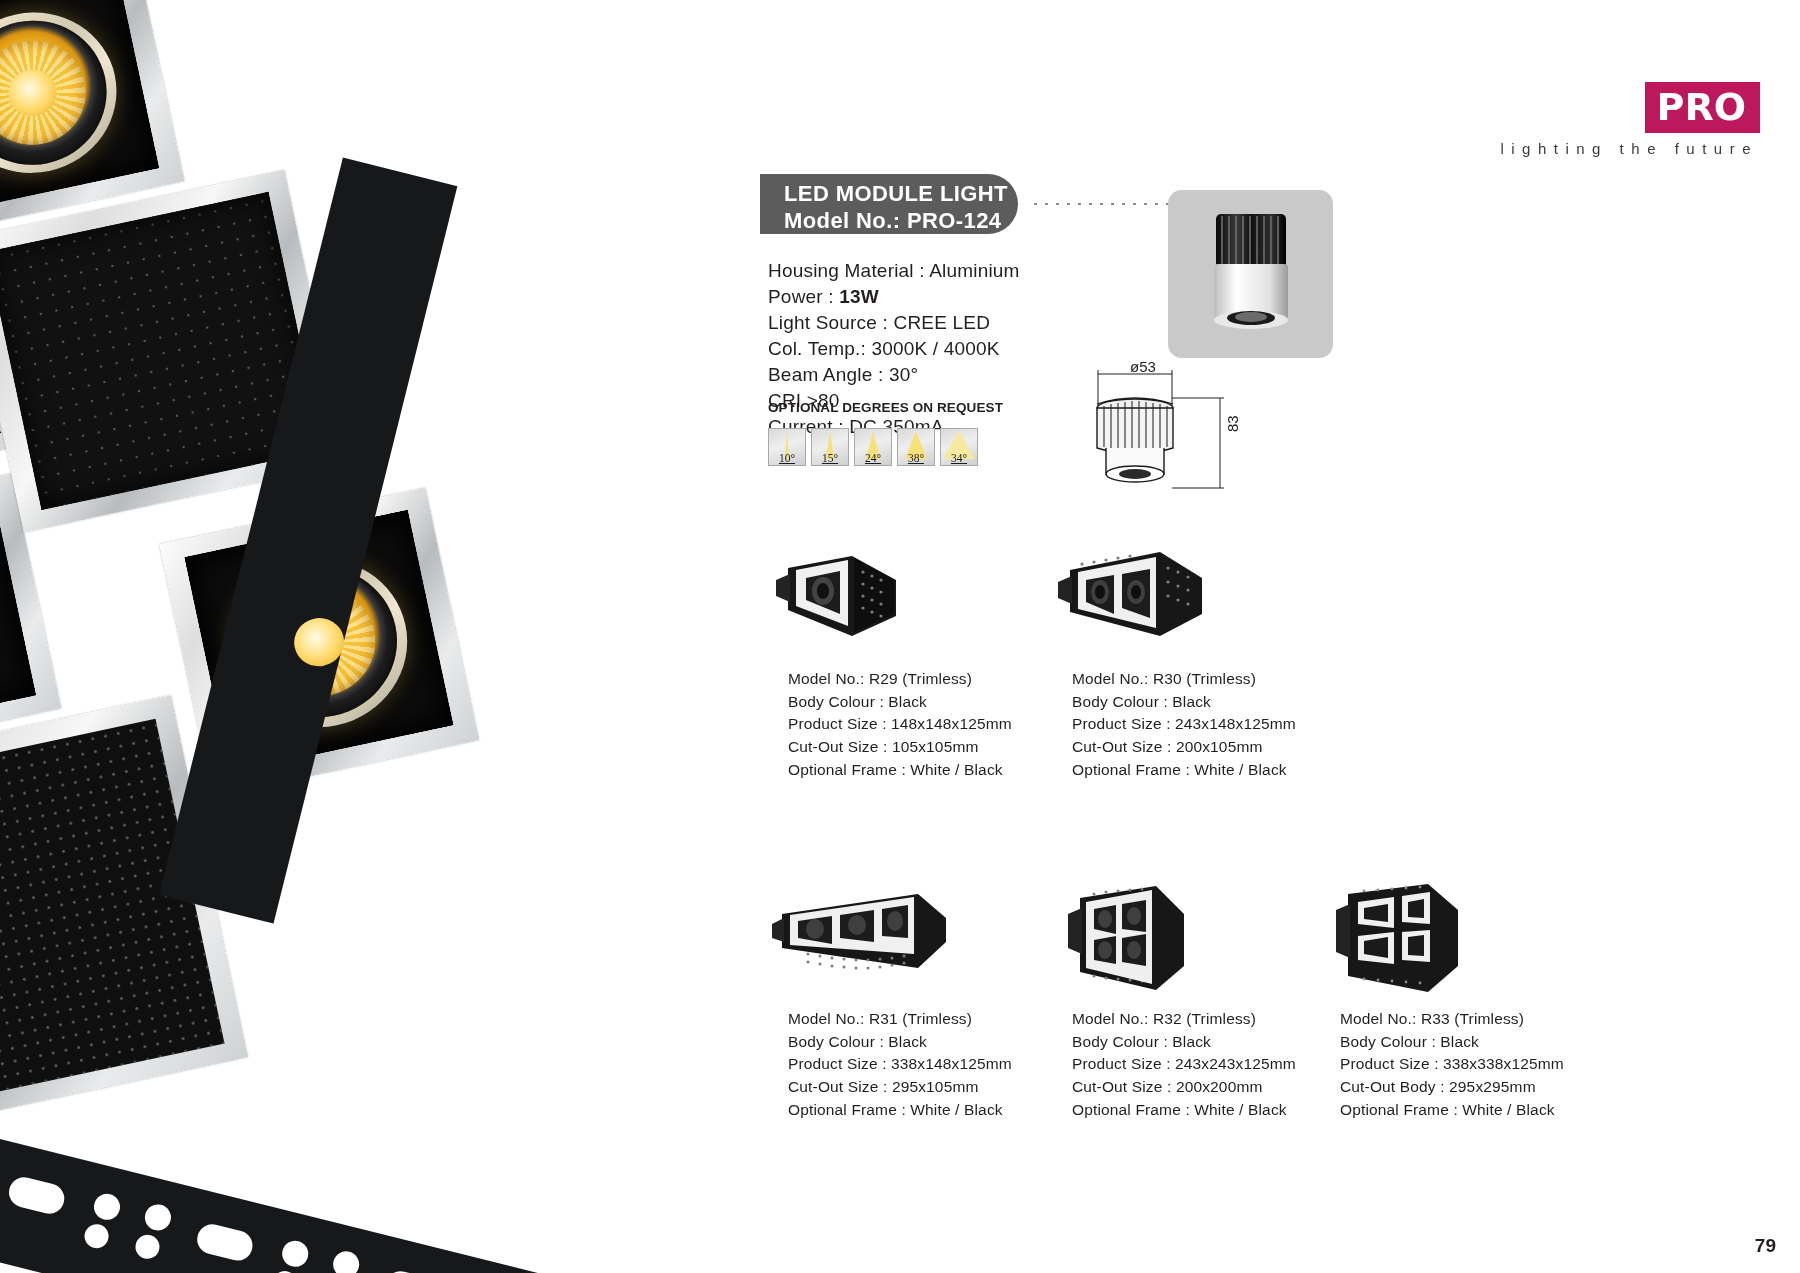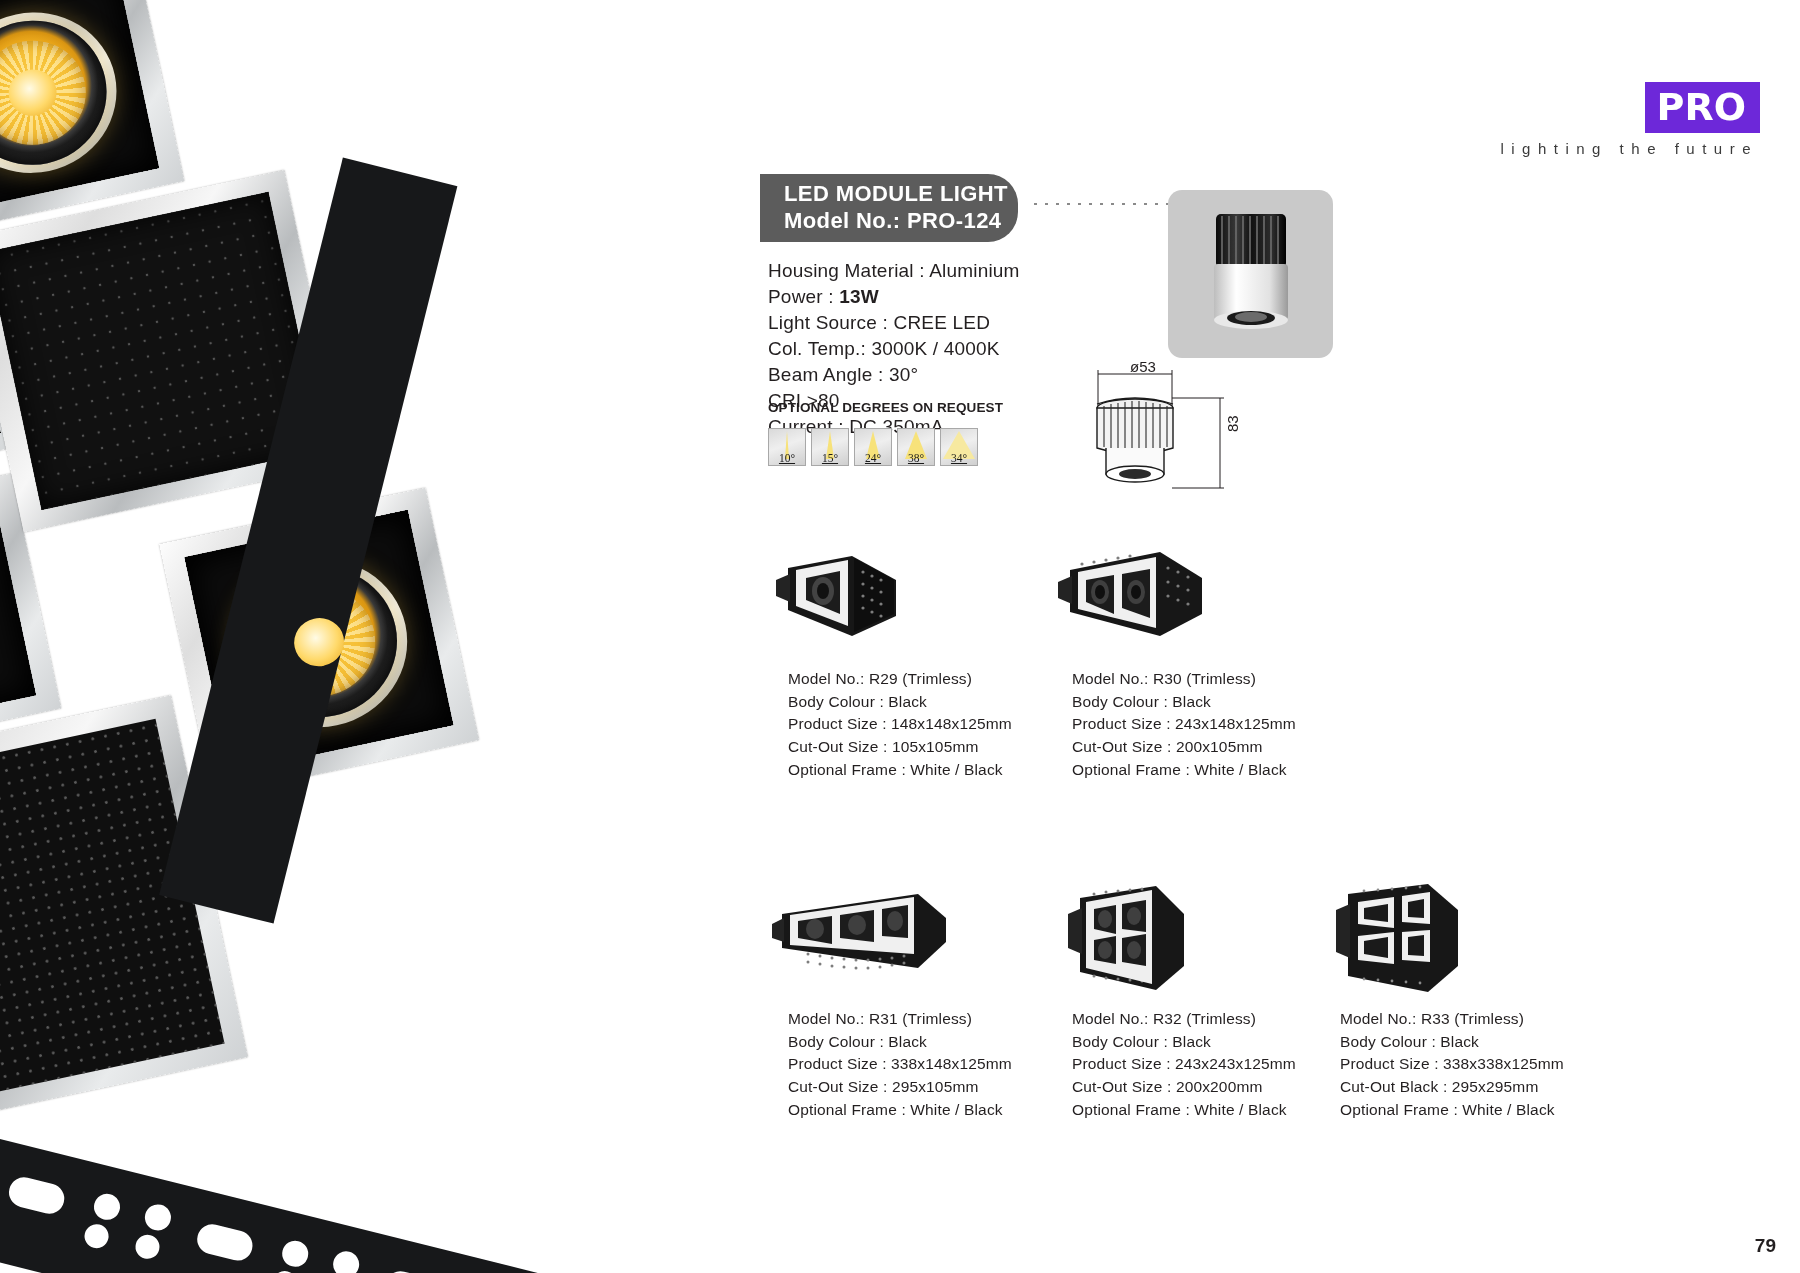--- a/index.html
+++ b/index.html
@@ -83,34 +83,34 @@
     background:#1473b8;padding:6px 12px 7px 14px;display:flex;align-items:center;position:relative;
   }
   .logo-word{
     font-family:"DejaVu Sans", sans-serif;
     color:#ffffff;font-weight:700;font-size:40px;letter-spacing:2px;line-height:1;
   }
   .logo-reg{
     color:#ffffff;font-size:12px;vertical-align:super;margin-left:2px;line-height:1;
   }
   .logo-gray{
-    background:#6d28d9;padding:6px 14px 7px 12px;display:flex;align-items:center;
+    background:#be185d;padding:6px 14px 7px 12px;display:flex;align-items:center;
   }
   .logo-pro{
     color:#ffffff;font-weight:700;font-size:38px;letter-spacing:0px;line-height:1;
     font-family:"DejaVu Sans", sans-serif;
   }
   .logo-tag{
     margin-top:7px;color:#3b3b3b;font-size:15px;letter-spacing:7.5px;font-weight:400;
     padding-right:2px;
   }
 
   
   .banner{
-    position:absolute;left:0px;top:174px;width:258px;height:68px;
+    position:absolute;left:0px;top:174px;width:258px;height:60px;
     background:#5c5c5c;border-top-right-radius:30px;border-bottom-right-radius:30px;
     color:#fff;padding:7px 0 0 24px;box-sizing:border-box;
   }
   .banner-l1{font-size:22px;font-weight:700;letter-spacing:.4px;line-height:1.22;}
   .banner-l2{font-size:22px;font-weight:700;letter-spacing:.4px;line-height:1.22;}
   .dots{
     position:absolute;left:270px;top:202px;width:160px;height:4px;
     background-image:radial-gradient(circle,#8a8a8a 1.3px,transparent 1.5px);
     background-size:11px 4px;background-repeat:repeat-x;
   }
@@ -557,20 +557,20 @@
         <polygon points="88,22 104,19 104,38 88,37" fill="#1a1a1a"></polygon>
         <polygon points="44,61 68,57 68,78 44,74" fill="#1a1a1a"></polygon>
         <polygon points="88,57 104,55 104,76 88,75" fill="#1a1a1a"></polygon>
         <polygon points="16,30 30,24 30,78 16,72" fill="#232323"></polygon>
       </svg>
     </div>
     <div class="prod-text">
       <div>Model No.: R33 (Trimless)</div>
       <div>Body Colour : Black</div>
       <div>Product Size : 338x338x125mm</div>
-      <div>Cut-Out Black : 295x295mm</div>
+      <div>Cut-Out Body : 295x295mm</div>
       <div>Optional Frame : White / Black</div>
     </div>
   </div>
 
 
   <div class="pageno">79</div>
 </div>
 
 </body></html>

